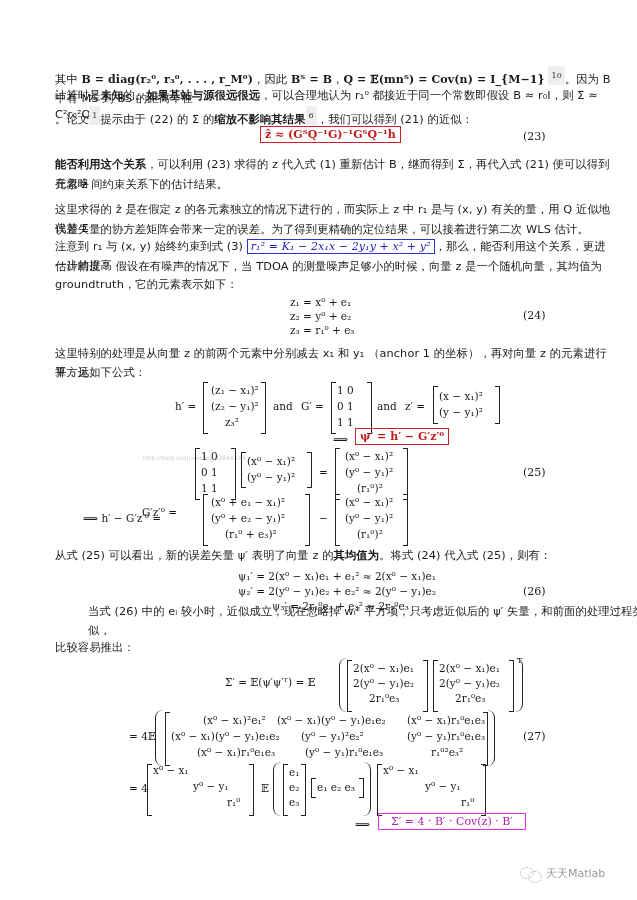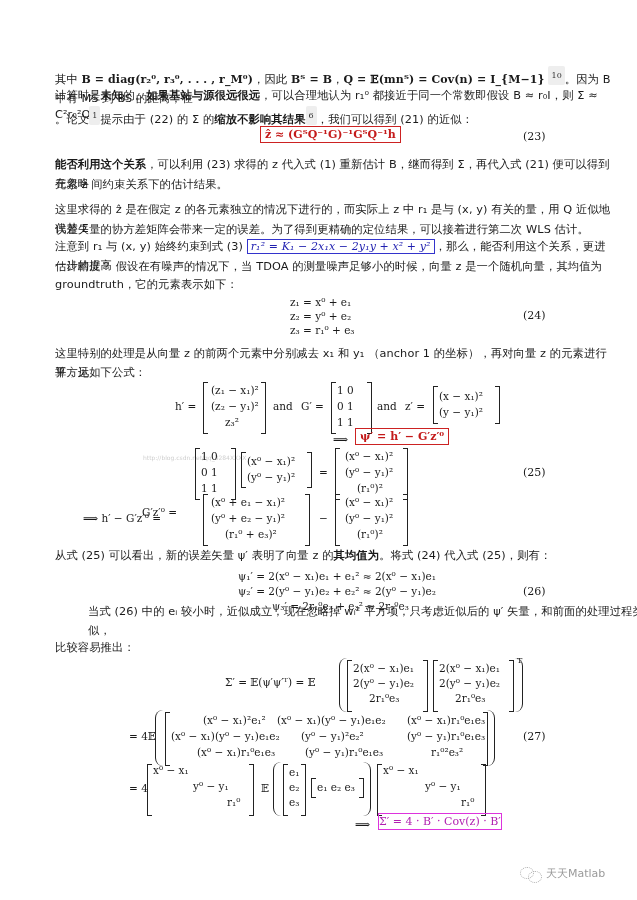--- a/index.html
+++ b/index.html
@@ -14,21 +14,21 @@
   .mb { font-family: "DejaVu Serif", serif; font-weight: bold; font-size: 11px; }
   b { font-weight: bold; }
   .cite {
     display: inline-block; font-family: "DejaVu Serif", serif; font-size: 8px;
     background: #eeeeee; border-radius: 2px; padding: 0 3px; vertical-align: 5px; color: #333;
   }
   .eq { position: absolute; font-family: "DejaVu Serif", serif; font-size: 11px; white-space: nowrap; }
   .eqnum { position: absolute; left: 468px; font-family: "DejaVu Serif", serif; font-size: 11px; }
   .box-red { border: 1.5px solid #cc2222; color: #c41a1a; padding: 1px 4px; }
   .box-blue { border: 1.5px solid #3333cc; color: #1f1fb0; padding: 0 3px; }
-  .box-pink { border: 1.5px solid #dd33dd; color: #b01fb0; padding: 1px 0; }
+  .box-pink { border: 1.5px solid #dd33dd; color: #b01fb0; padding: 1px 12px; }
   .row { position: absolute; white-space: nowrap; font-family: "DejaVu Serif", serif; font-size: 10.5px; }
   .bl { position: absolute; border: 1px solid #222; border-right: none; width: 4px; }
   .br { position: absolute; border: 1px solid #222; border-left: none; width: 4px; }
   .pl { position: absolute; border-left: 1.2px solid #222; border-radius: 14px 0 0 14px; width: 7px; }
   .pr { position: absolute; border-right: 1.2px solid #222; border-radius: 0 14px 14px 0; width: 7px; }
   .wm { position: absolute; left: 520px; top: 866px; display: flex; align-items: center; gap: 4px; color: #9a9a9a; font-size: 11px; }
   .wm-icon { width: 22px; height: 14px; position: relative; }
   .wm-icon span { position: absolute; border: 1px dotted #aaa; border-radius: 50%; }
   .faint { position: absolute; font-size: 6px; color: #cfcfcf; font-family: "DejaVu Sans", sans-serif; }
 </style>

